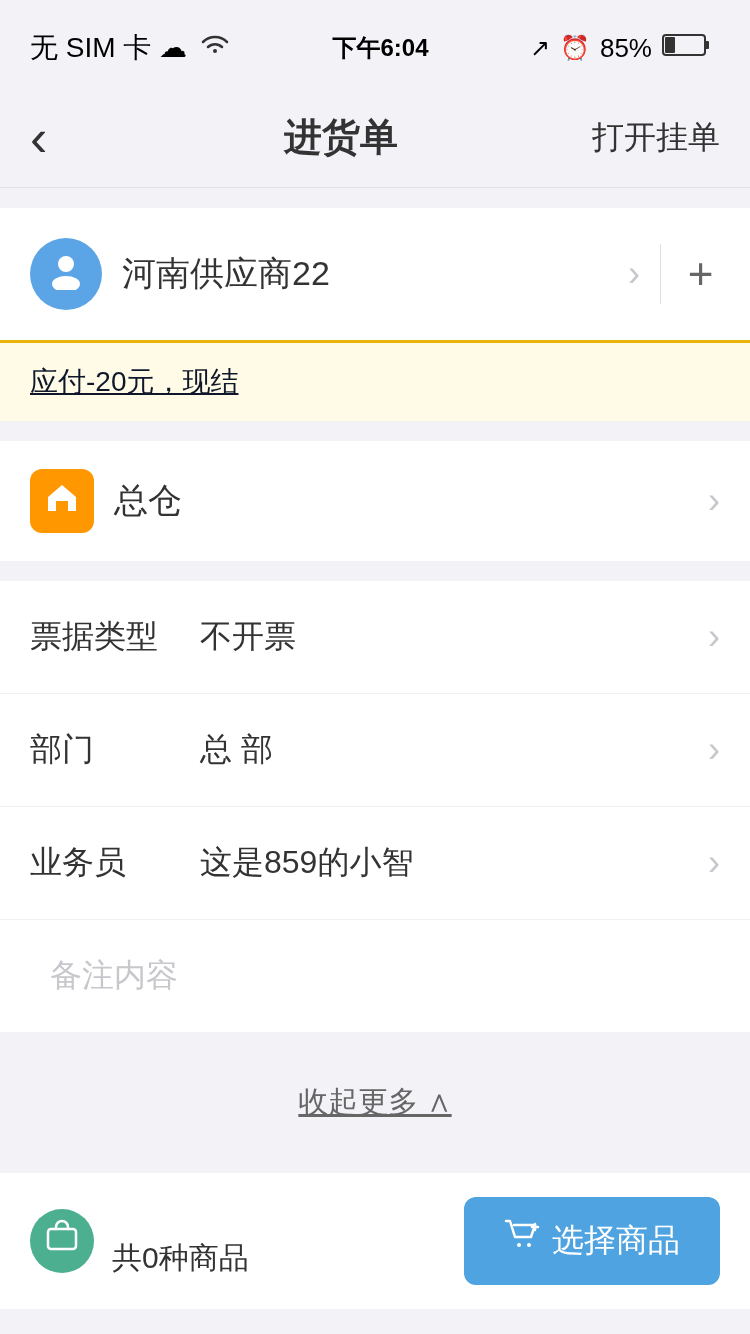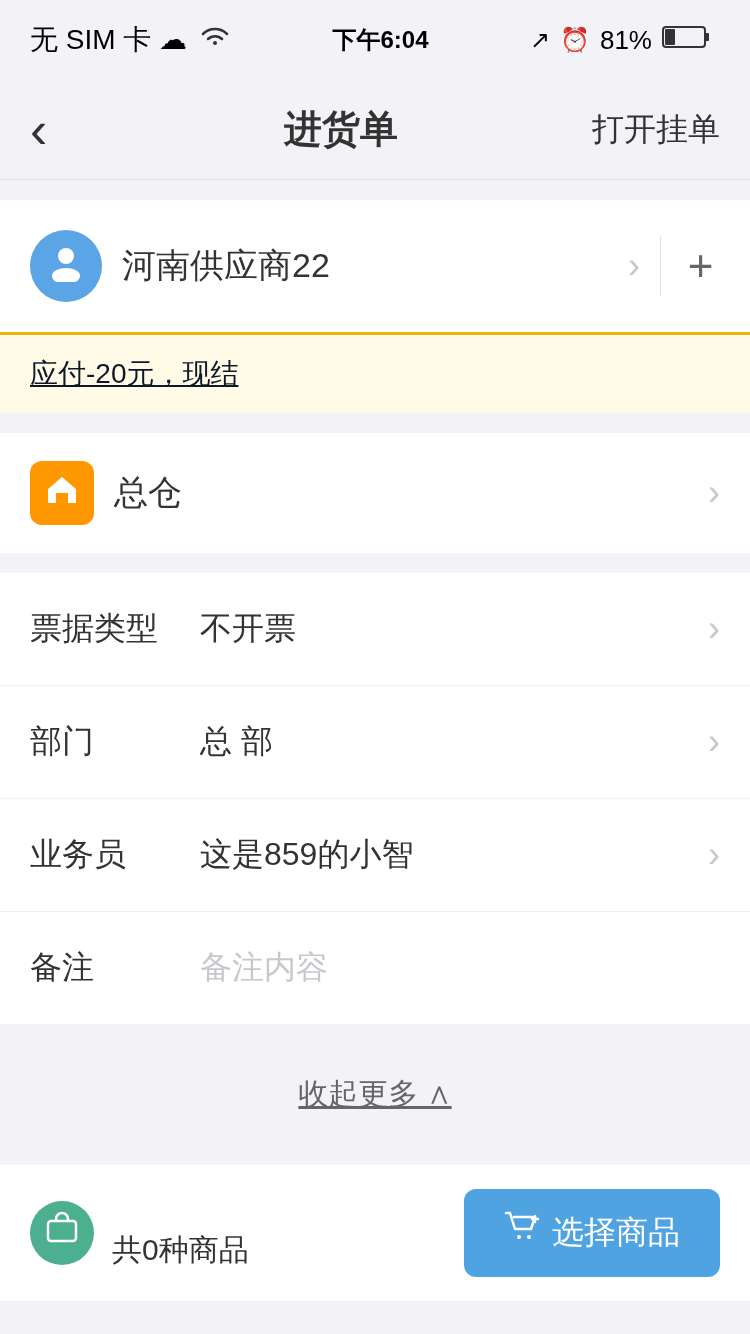--- a/index.html
+++ b/index.html
@@ -16,20 +16,21 @@
     .status-bar {
       width: 740px;
       height: 80px;
       background: #f2f2f7;
       display: flex;
       align-items: center;
       justify-content: space-between;
       padding: 0 30px;
       font-size: 28px;
       font-weight: 500;
+      margin-top: 8px;
     }
     .status-left {
       display: flex;
       align-items: center;
       gap: 12px;
     }
     .status-right {
       display: flex;
       align-items: center;
       gap: 10px;
@@ -259,21 +260,21 @@
         <path d="M16 20a2 2 0 1 1 0-4 2 2 0 0 1 0 4z" fill="#333"></path>
         <path d="M9 14a10 10 0 0 1 14 0" stroke="#333" stroke-width="2.5" fill="none" stroke-linecap="round"></path>
         <path d="M4 9a17 17 0 0 1 24 0" stroke="#333" stroke-width="2.5" fill="none" stroke-linecap="round"></path>
       </svg>
     </span>
   </div>
   <span class="status-center" style="font-weight:600;font-size:24px;">下午6:04</span>
   <div class="status-right">
     <span style="font-size:24px;">↗</span>
     <span style="font-size:24px;">⏰</span>
-    <span style="font-size:26px;">81%</span>
+    <span style="font-size:26px;">85%</span>
     <span>
       <svg width="48" height="26" viewBox="0 0 48 26">
         <rect x="1" y="3" width="42" height="20" rx="3" ry="3" stroke="#333" stroke-width="2" fill="none"></rect>
         <rect x="43" y="9" width="4" height="8" rx="1" fill="#333"></rect>
         <rect x="3" y="5" width="10" height="16" rx="1" fill="#333"></rect>
       </svg>
     </span>
   </div>
 </div>
 
@@ -332,21 +333,20 @@
       <span class="chevron">›</span>
     </div>
 
     <div class="form-row">
       <span class="form-label">业务员</span>
       <span class="form-value">这是859的小智</span>
       <span class="chevron">›</span>
     </div>
 
     <div class="form-row">
-      <span class="form-label">备注</span>
       <span class="form-value placeholder">备注内容</span>
     </div>
   </div>
 
   <div class="collapse-btn">
     <span>收起更多 ∧</span>
   </div>
 
   <div class="bottom-bar">
     <div class="product-count">

